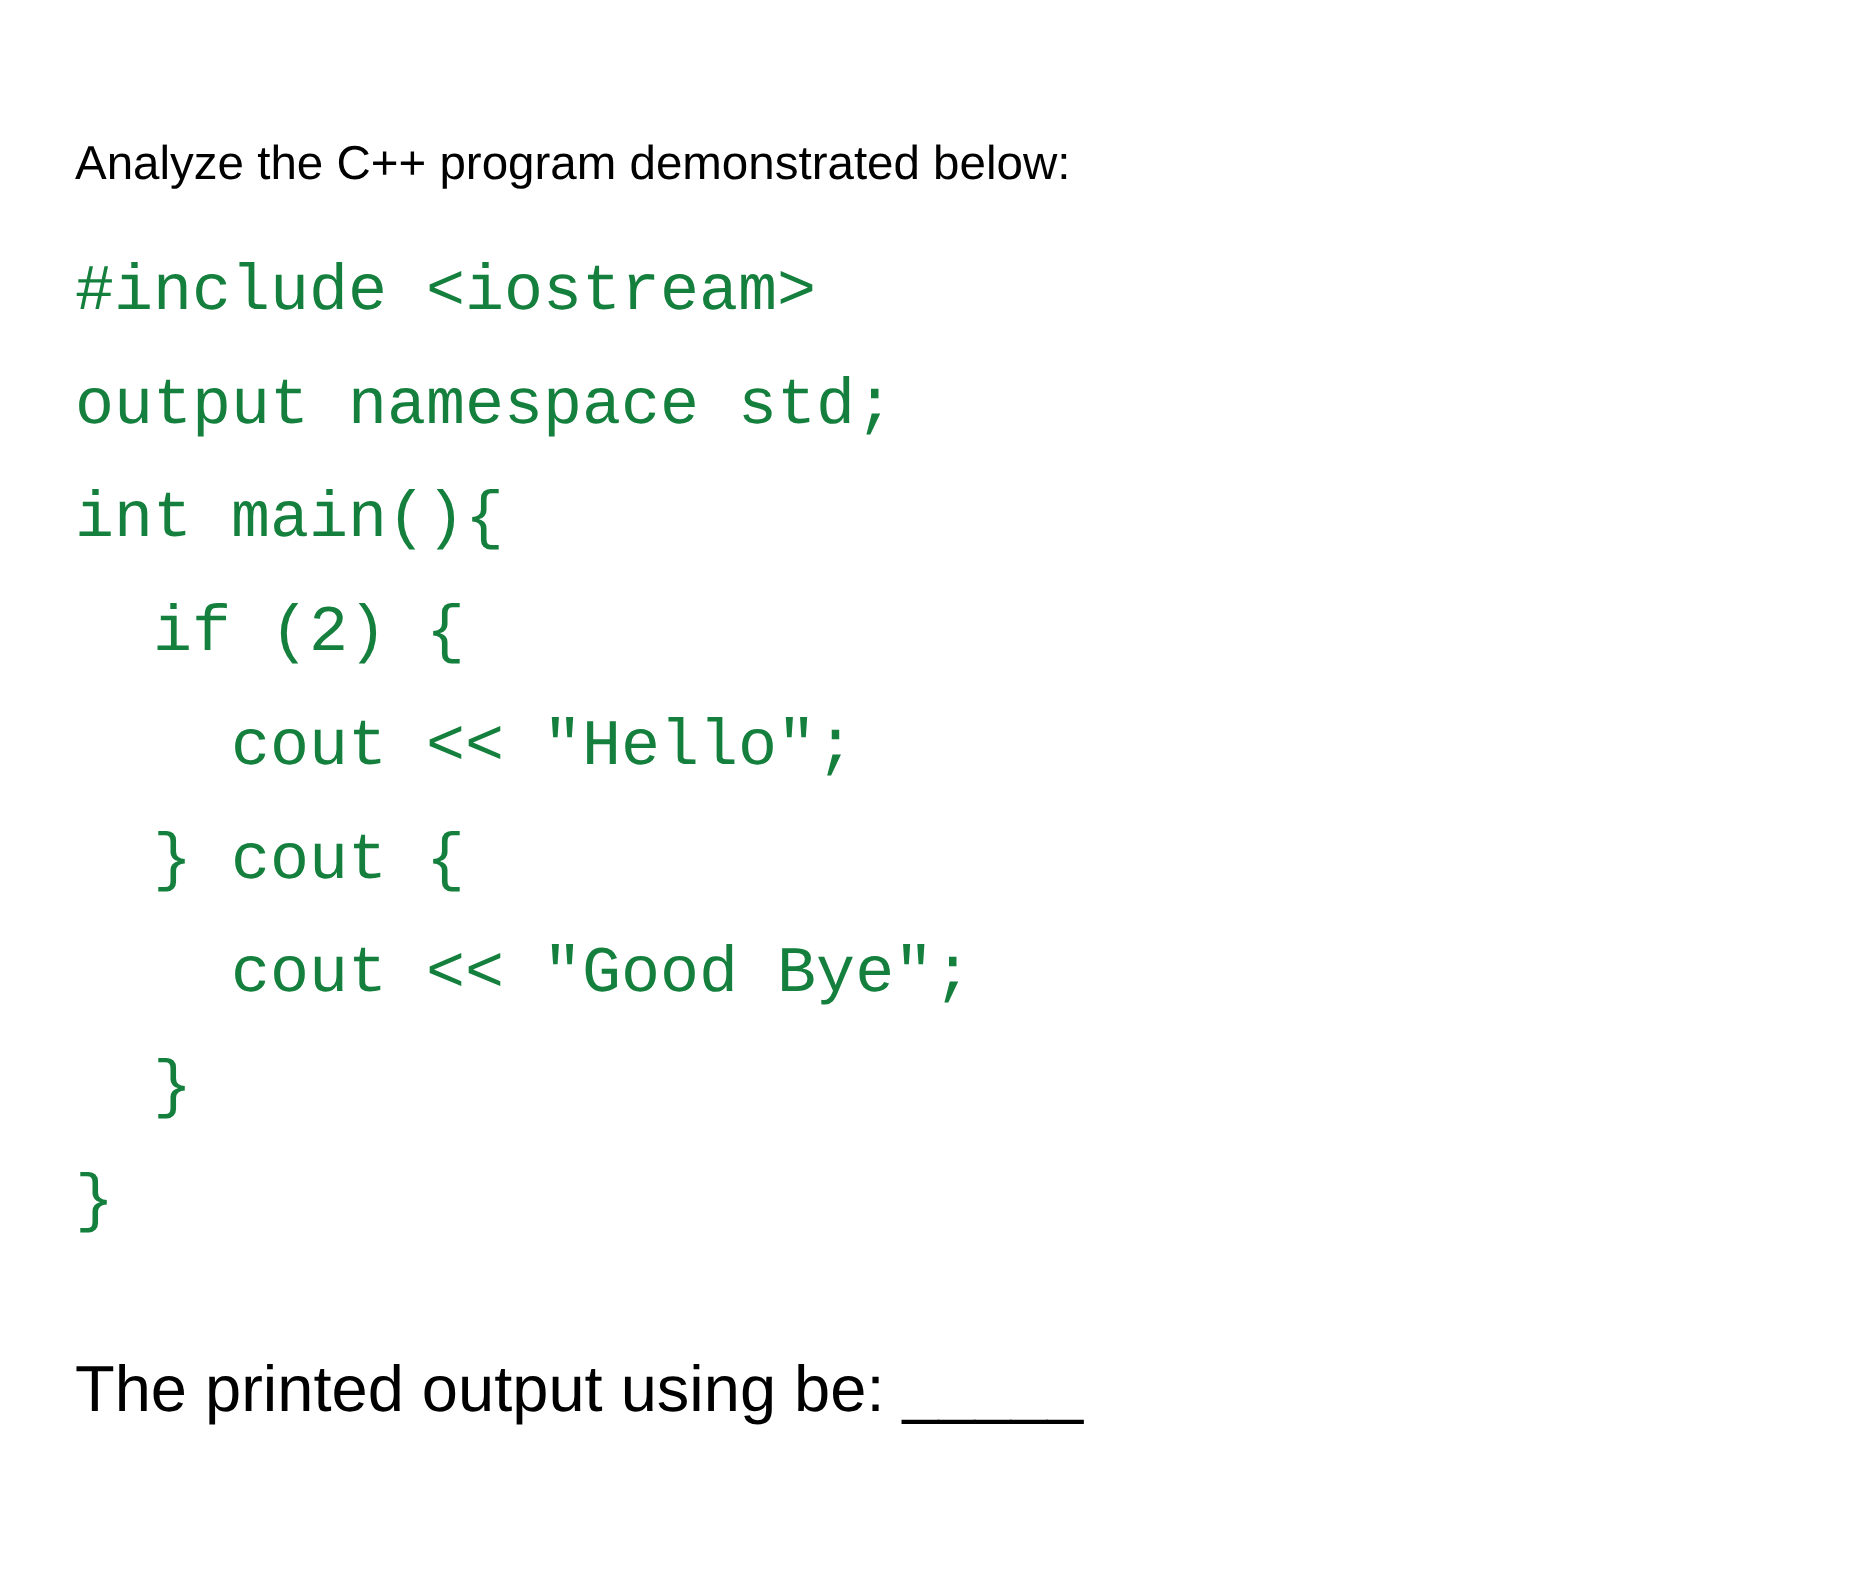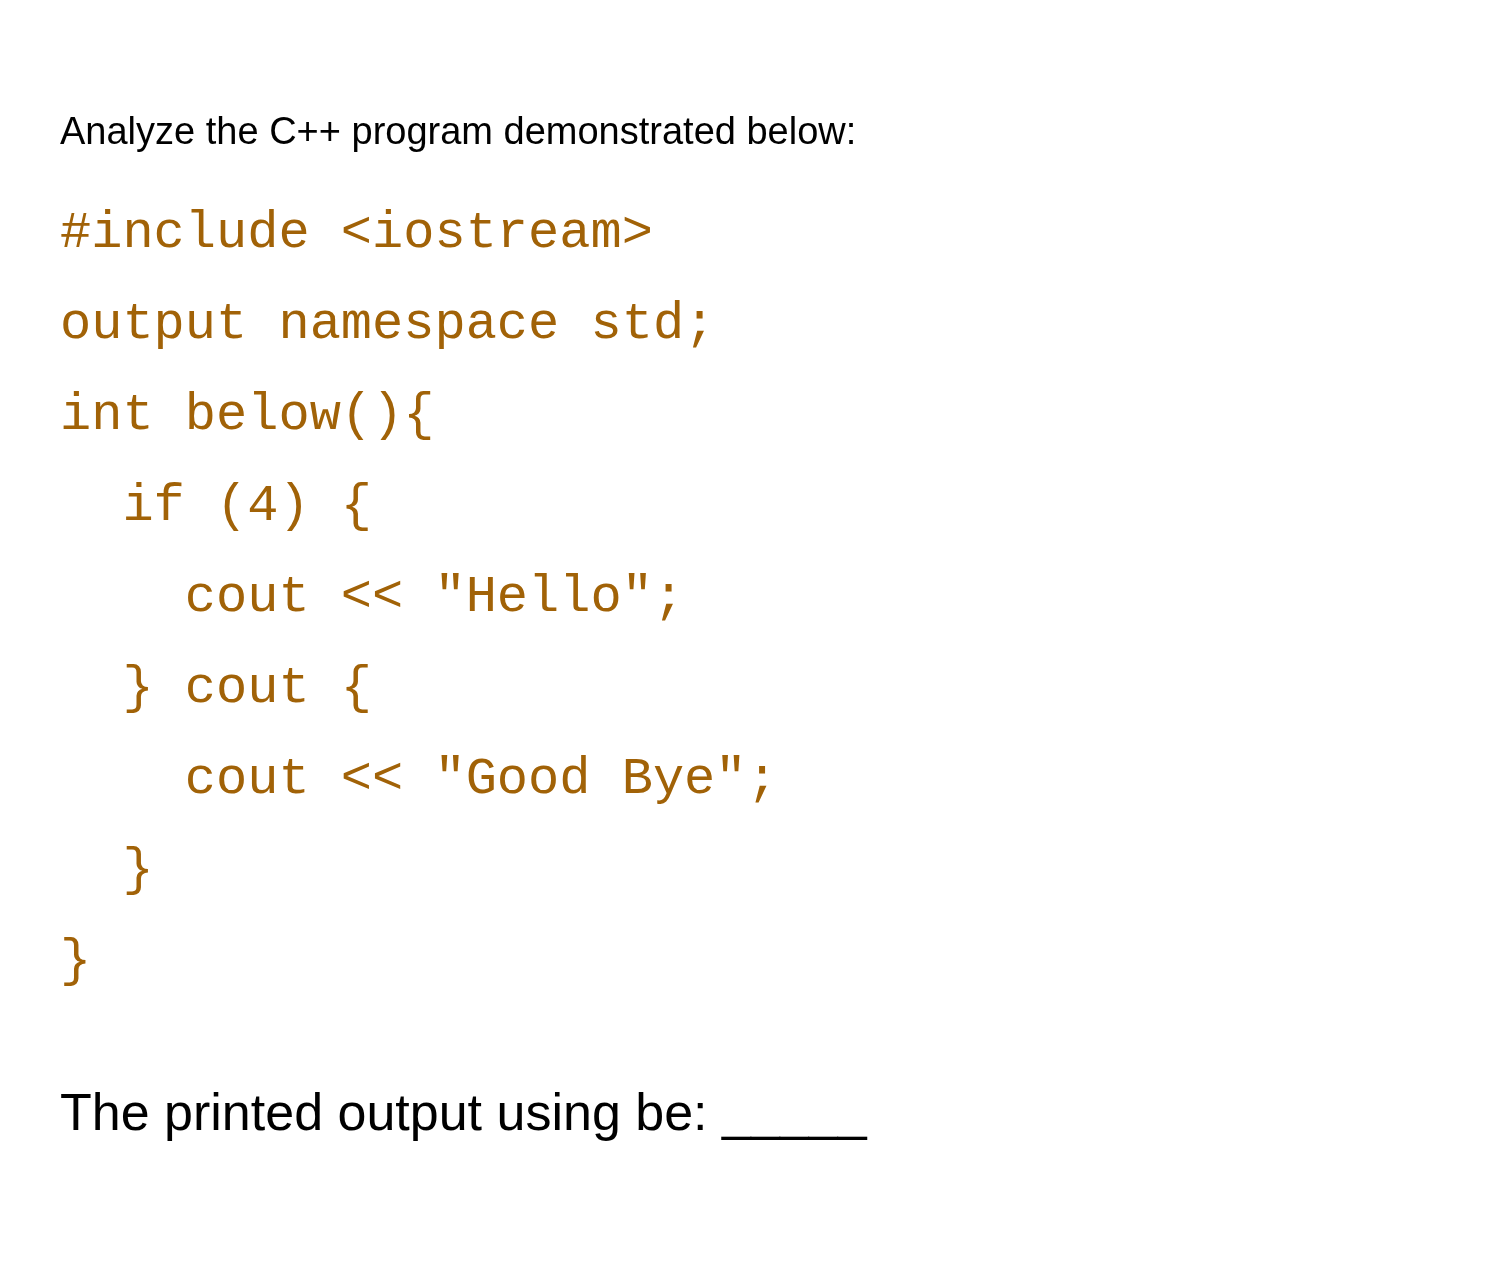--- a/index.html
+++ b/index.html
@@ -17,43 +17,43 @@
     }
     .question-intro {
       font-family: Arial, Helvetica, sans-serif;
       font-size: 38px;
       font-weight: 400;
       margin-bottom: 35px;
     }
     .code-block {
       font-family: "Courier New", Courier, monospace;
       font-size: 52px;
-      color: #a16207;
+      color: #15803d;
       line-height: 1.75;
     }
     .code-line {
       white-space: pre;
     }
     .question-outro {
       font-family: Arial, Helvetica, sans-serif;
       font-size: 52px;
       font-weight: 400;
       margin-top: 75px;
     }
   </style>
 </head>
 <body>
 
 <div class="question-intro">Analyze the C++ program demonstrated below:</div>
 
 <div class="code-block">
   <div class="code-line">#include &lt;iostream&gt;</div>
   <div class="code-line">output namespace std;</div>
-  <div class="code-line">int below(){</div>
-  <div class="code-line">  if (4) {</div>
+  <div class="code-line">int main(){</div>
+  <div class="code-line">  if (2) {</div>
   <div class="code-line">    cout &lt;&lt; "Hello";</div>
   <div class="code-line">  } cout {</div>
   <div class="code-line">    cout &lt;&lt; "Good Bye";</div>
   <div class="code-line">  }</div>
   <div class="code-line">}</div>
 </div>
 
 <div class="question-outro">The printed output using be: _____</div>
 
 </body></html>

